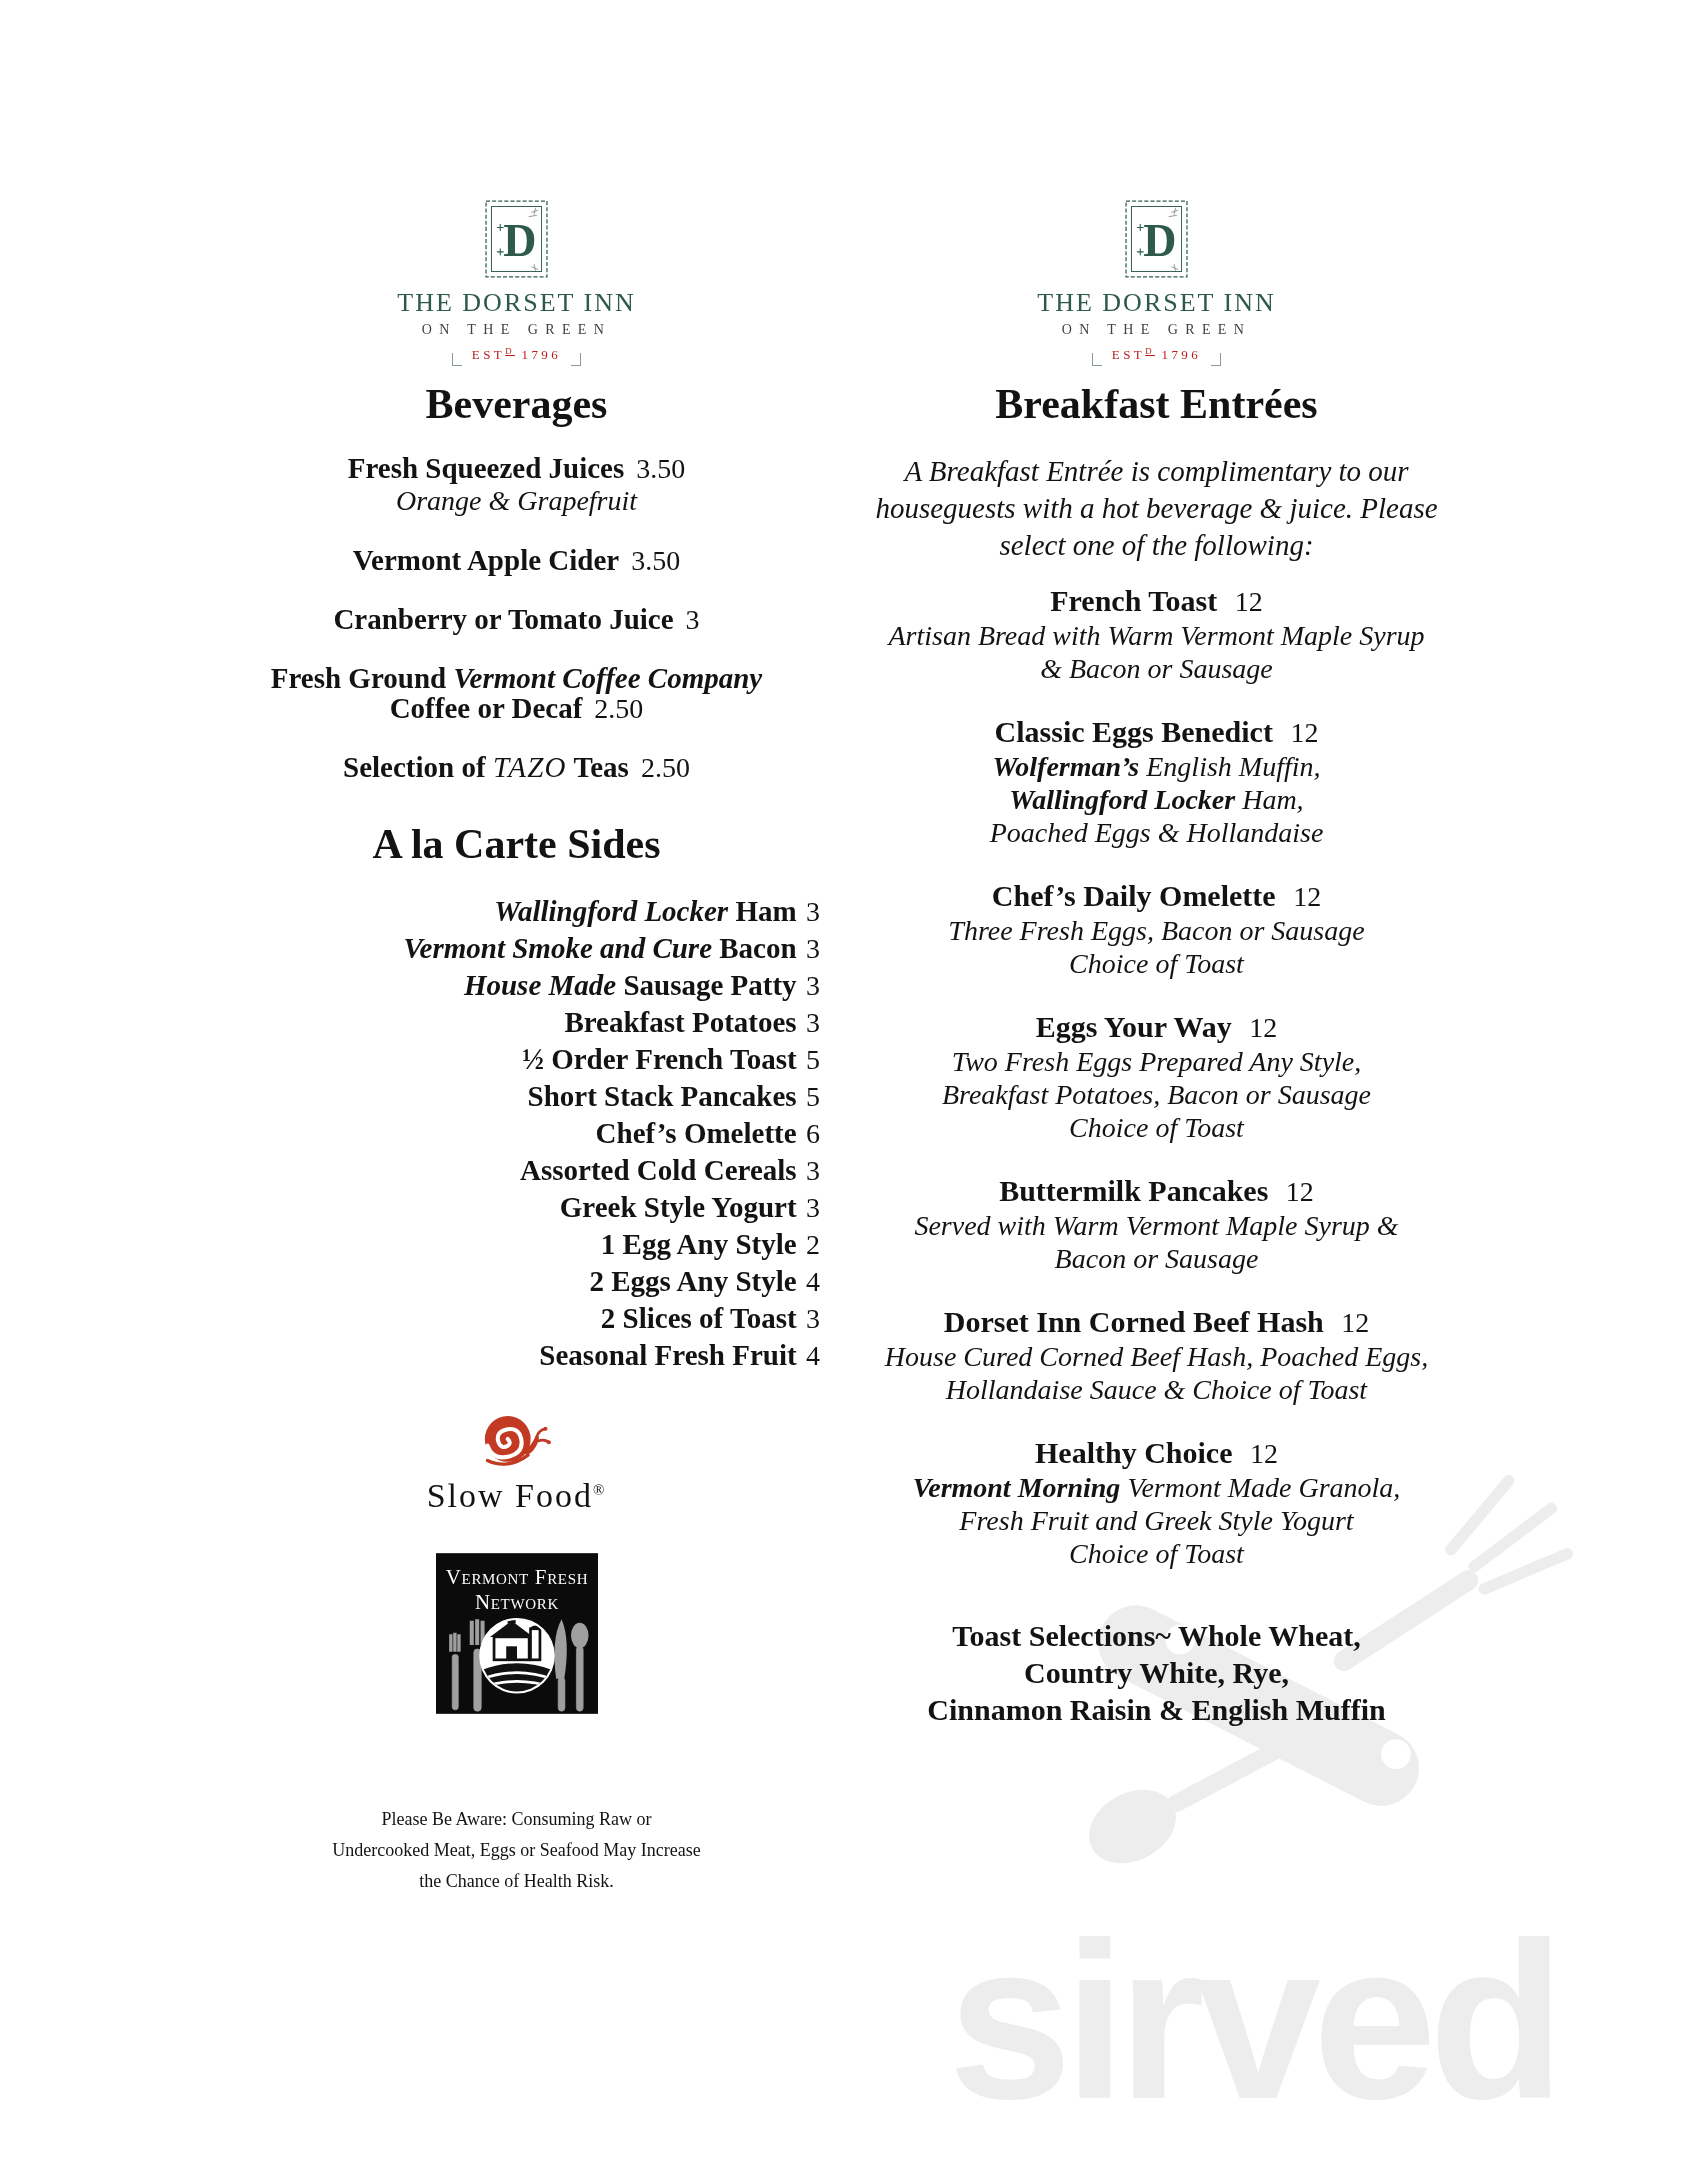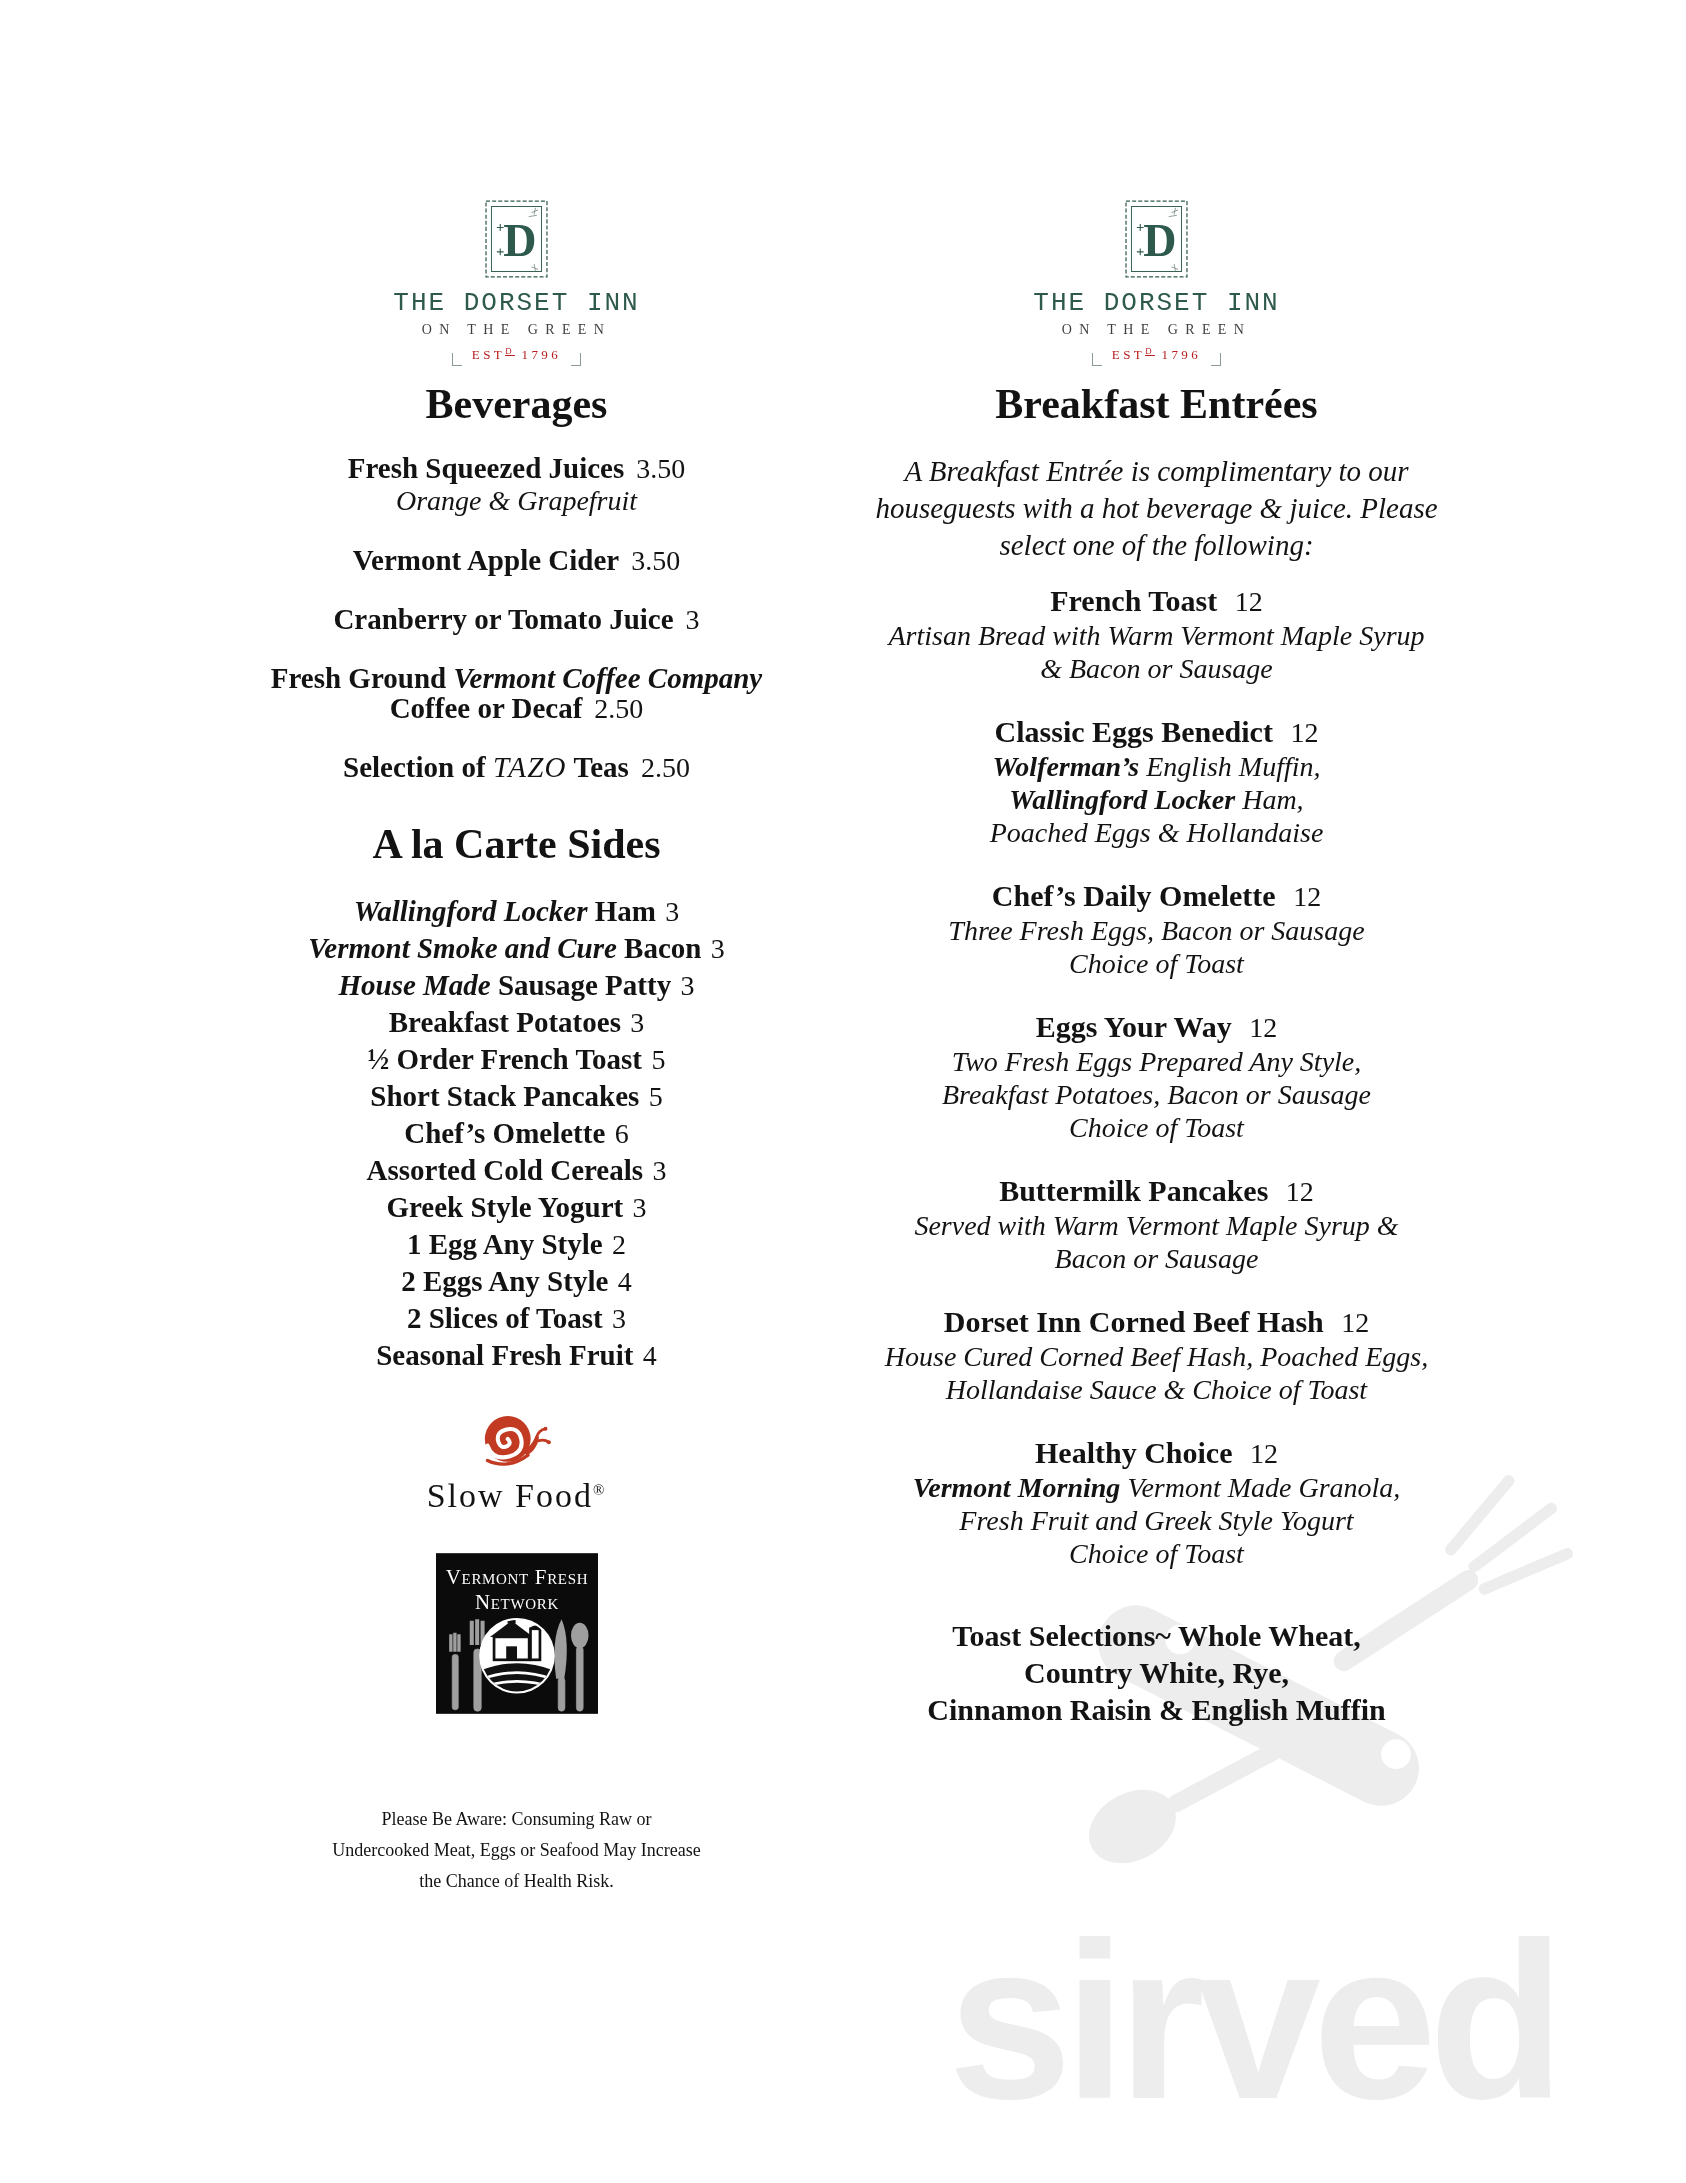--- a/index.html
+++ b/index.html
@@ -7,39 +7,39 @@
     width:1687px;height:2183px;position:relative;overflow:hidden;
     background:#ffffff;color:#131313;
     font-family:"Liberation Serif","DejaVu Serif",serif;
   }
   .column{position:absolute;top:199px;width:607px;text-align:center;z-index:2;}
   .col-left{left:213px;}
   .col-right{left:853px;}
 
   
   .logo-block{margin-bottom:16px;}
-  .logo-name{font-size:26px;color:#2e5a4d;letter-spacing:2px;margin-top:6.7px;font-family:Liberation Mono, monospace;}
+  .logo-name{font-size:26px;color:#2e5a4d;letter-spacing:2px;margin-top:6.7px;}
   .logo-tagline{font-size:14px;color:#404040;letter-spacing:7.4px;margin-top:4.7px;}
   .logo-est-wrap{margin-top:6px;}
   .logo-est{position:relative;display:inline-block;padding:1.3px 20px 2.7px;font-size:13px;color:#b91c1c;letter-spacing:3.4px;}
   .logo-est::before,.logo-est::after{content:"";position:absolute;bottom:0;width:8.8px;height:11.5px;border-bottom:1.3px solid #8a9b90;}
   .logo-est::before{left:0;border-left:1.3px solid #8a9b90;}
   .logo-est::after{right:0;border-right:1.3px solid #8a9b90;}
   .est-sup{font-size:8.8px;vertical-align:super;text-decoration:underline;}
 
   
   .menu-heading{font-size:42px;font-weight:bold;line-height:45px;margin:0 0 26px 0;}
   .sides-heading{margin-top:39px;}
   .bev-item{margin-bottom:28px;}
   .line-name{font-size:29px;font-weight:bold;line-height:30px;}
   .price{font-weight:normal;font-size:28px;margin-left:12px;}
   .desc-line{font-style:italic;font-weight:normal;font-size:28px;line-height:33px;}
   .brand{font-weight:bold;font-style:italic;}
   .brand-caps{font-weight:normal;font-style:italic;letter-spacing:1.3px;}
-  .side-line{font-size:29px;font-weight:bold;line-height:37px;}
+  .side-line{font-size:29px;font-weight:bold;line-height:37px;text-align:right;}
   .side-line .price{font-size:28px;margin-left:9.4px;}
 
   
   .intro{font-style:italic;font-size:29px;line-height:37px;margin-bottom:20px;}
   .u{}
   .entree{margin-bottom:30px;}
   .e-name{font-size:30px;font-weight:bold;line-height:34px;}
   .e-name .price{margin-left:17.5px;}
   .e-desc{font-style:italic;font-size:28px;line-height:33px;}
   .toast-block{margin-top:47px;font-size:30px;font-weight:bold;line-height:37px;}

